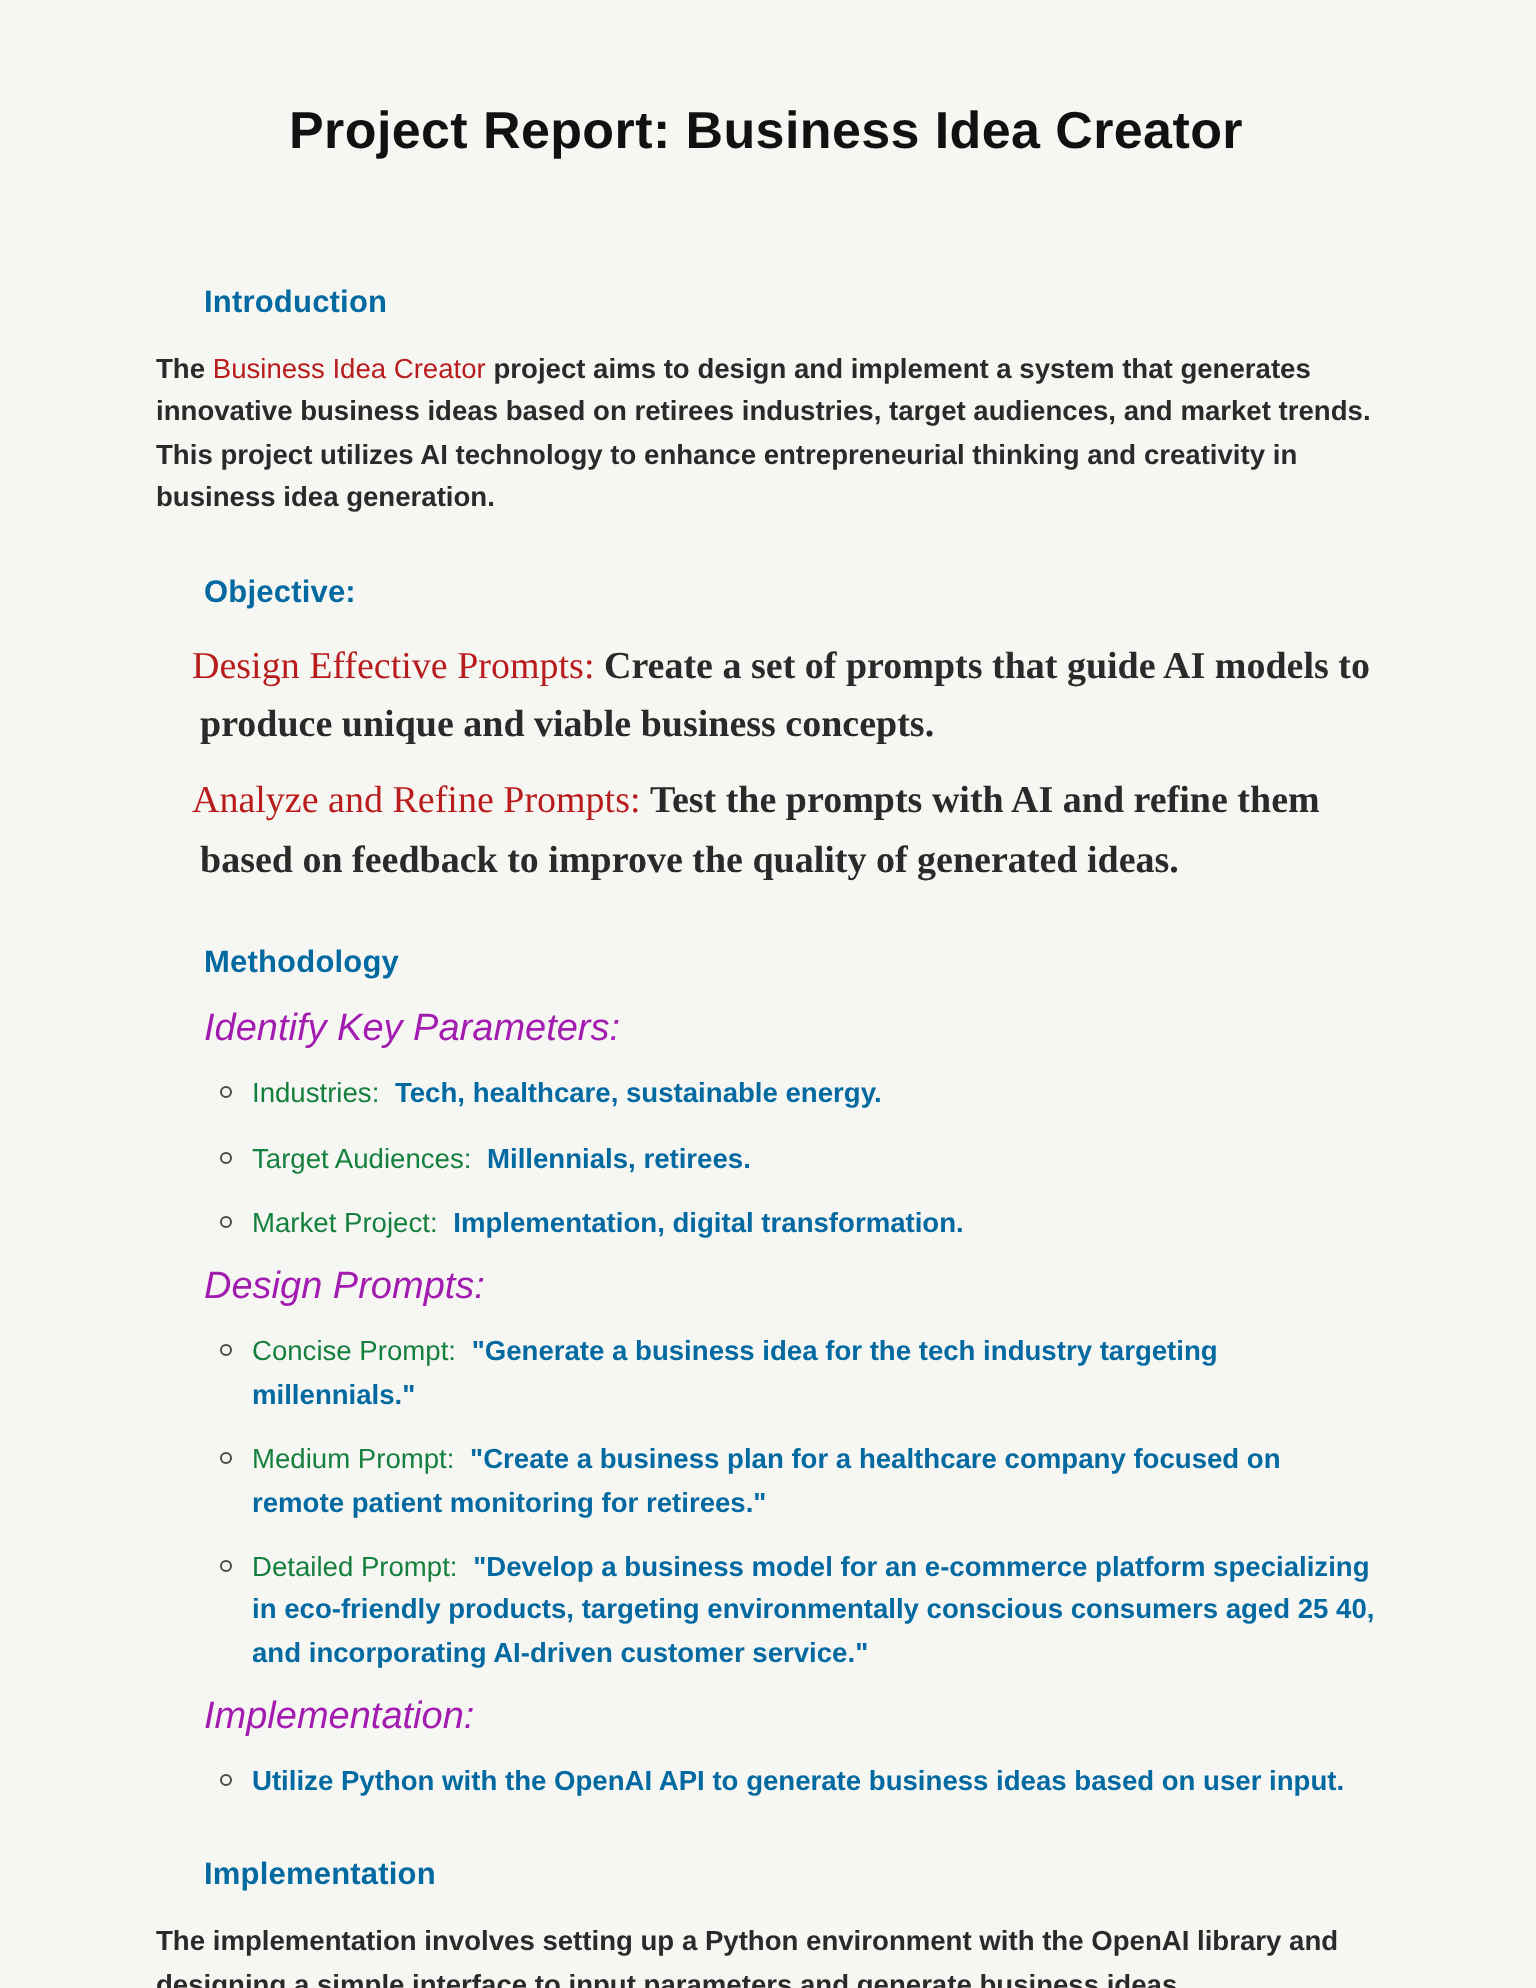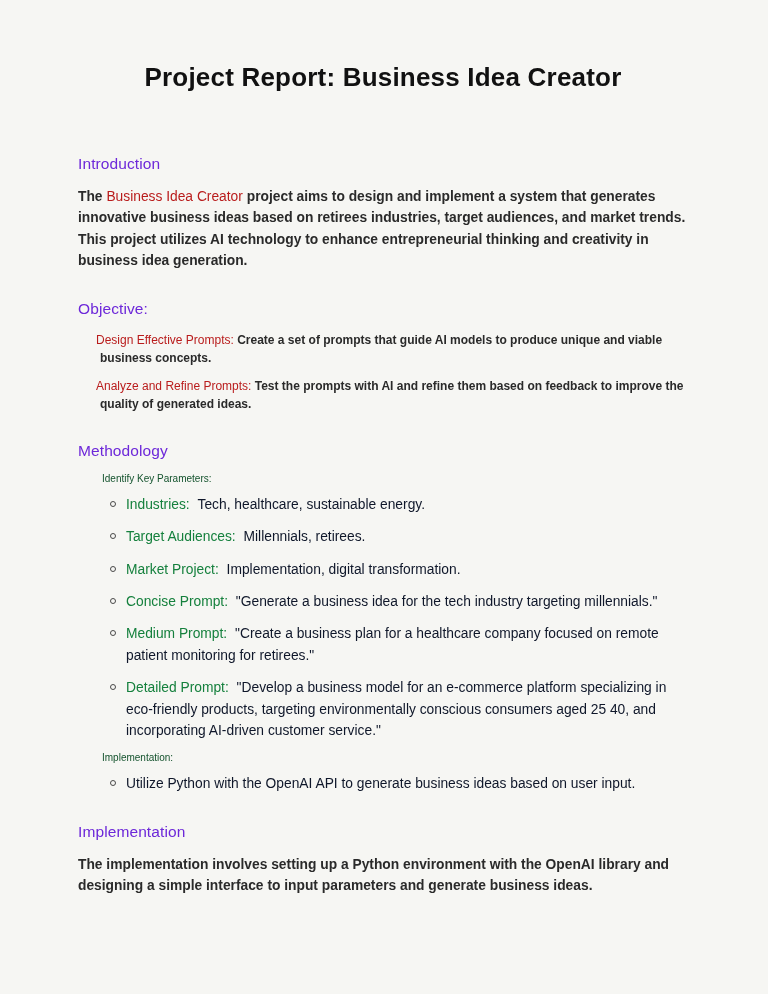--- a/index.html
+++ b/index.html
@@ -13,60 +13,62 @@
   }
   .doc {
     padding: 50px 80px 40px 78px;
   }
   h1.title {
     text-align: center;
     font-size: 26px;
     font-weight: 700;
     color: #111;
     letter-spacing: 0.2px;
-    margin-top: 12px;
     margin-bottom: 62px;
   }
   h2.section-heading {
     font-size: 15.5px;
-    font-weight: 400;
-    color: #6d28d9;
+    font-weight: 700;
+    color: #0369a1;
     margin-bottom: 13px;
     letter-spacing: 0.1px;
+    margin-left: 24px;
   }
   .section { margin-bottom: 28px; }
   .para {
     font-size: 13.8px;
     line-height: 1.55;
     font-weight: 600;
     color: #2a2a2a;
   }
   .muted {
     color: #b91c1c;
     font-weight: 400;
   }
   
   .obj-list { margin-left: 18px; }
   .obj-item {
-    font-size: 12px;
+    font-size: 19px;
     line-height: 1.55;
     font-weight: 600;
     color: #2a2a2a;
     margin-bottom: 9px;
     padding-left: 4px;
     text-indent: -4px;
+    font-family: Liberation Serif, serif;
   }
   
   .meth-group { margin-bottom: 6px; }
   .meth-group-label {
-    font-size: 10px;
-    color: #14532d;
+    font-size: 19px;
+    color: #a21caf;
     font-weight: 400;
     margin-left: 24px;
     margin-bottom: 10px;
+    font-style: italic;
   }
   .bullet-list { margin-left: 32px; margin-bottom: 10px; }
   .bullet-item {
     display: flex;
     align-items: flex-start;
     margin-bottom: 11px;
     font-size: 13.8px;
     line-height: 1.55;
   }
   .bullet-marker {
@@ -79,22 +81,22 @@
     margin-right: 10px;
     background: transparent;
   }
   .bullet-content { flex: 1 1 auto; }
   .bullet-label {
     color: #15803d;
     font-weight: 400;
     margin-right: 4px;
   }
   .bullet-text {
-    font-weight: 400;
-    color: #0f172a;
+    font-weight: 700;
+    color: #0369a1;
   }
 </style>
 </head>
 <body>
 
 <div class="doc">
 
   <h1 class="title">Project Report: Business Idea Creator</h1>
 
   <div class="section">
@@ -125,20 +127,21 @@
           <span class="bullet-content"><span class="bullet-label">Target Audiences: </span><span class="bullet-text">Millennials, retirees.</span></span>
         </div>
         <div class="bullet-item">
           <span class="bullet-marker"></span>
           <span class="bullet-content"><span class="bullet-label">Market Project: </span><span class="bullet-text">Implementation, digital transformation.</span></span>
         </div>
       </div>
     </div>
 
     <div class="meth-group">
+      <div class="meth-group-label">Design Prompts:</div>
       <div class="bullet-list">
         <div class="bullet-item">
           <span class="bullet-marker"></span>
           <span class="bullet-content"><span class="bullet-label">Concise Prompt: </span><span class="bullet-text">"Generate a business idea for the tech industry targeting millennials."</span></span>
         </div>
         <div class="bullet-item">
           <span class="bullet-marker"></span>
           <span class="bullet-content"><span class="bullet-label">Medium Prompt: </span><span class="bullet-text">"Create a business plan for a healthcare company focused on remote patient monitoring for retirees."</span></span>
         </div>
         <div class="bullet-item">

